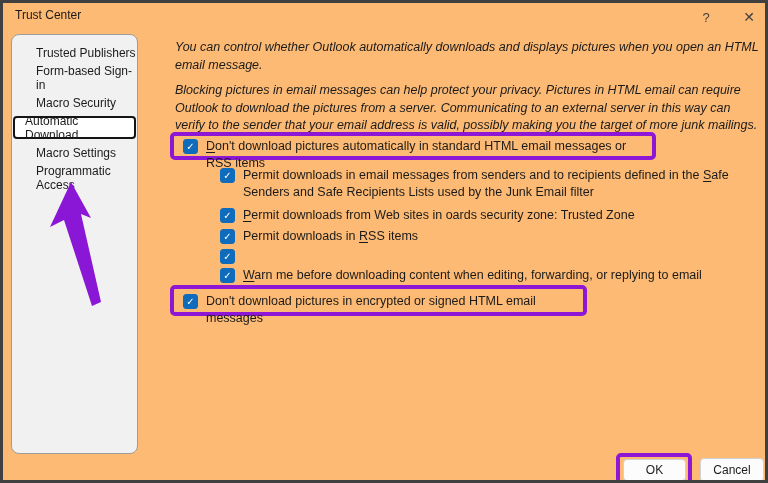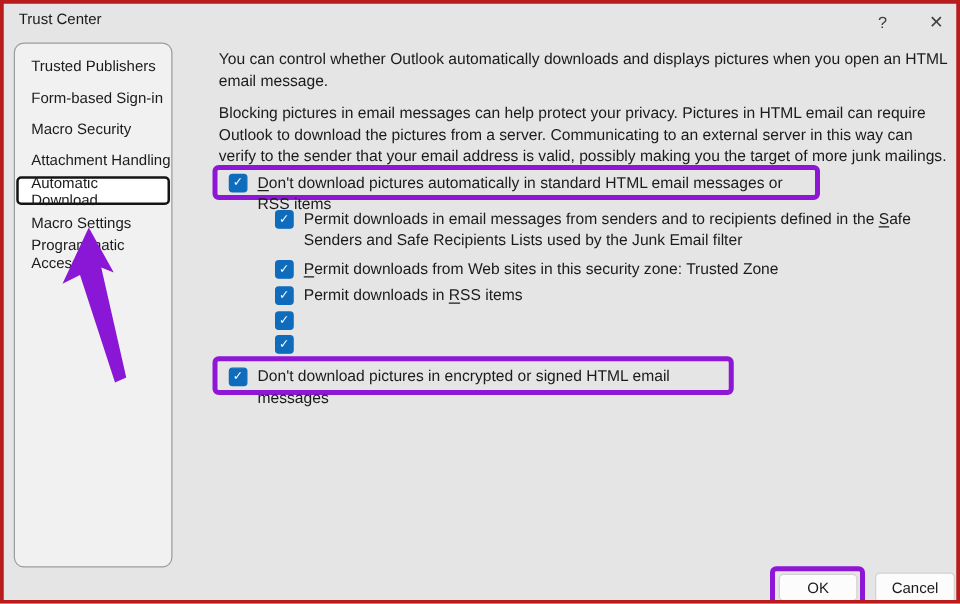--- a/index.html
+++ b/index.html
@@ -1,34 +1,34 @@
 <!DOCTYPE html>
 <html><head>
 <meta charset="utf-8">
 <style>
   html,body{margin:0;padding:0;background:#fff;}
   #win{
     position:relative;width:768px;height:483px;box-sizing:border-box;
-    background:#e5e5e5;border:3px solid #b91c1c;overflow:hidden;
+    background:#fdba74;border:3px solid #404040;overflow:hidden;
     font-family:"Liberation Sans",sans-serif;color:#1b1b1b;
   }
   
   .title{position:absolute;left:12px;top:5px;font-size:12px;color:#1a1a1a;}
   .tbtn{position:absolute;top:2px;width:30px;height:24px;display:flex;align-items:center;justify-content:center;
         font-size:13px;color:#404040;cursor:default;}
   .help{left:688px;}
   .close{left:731px;font-size:14px;}
   
   .sidebar{position:absolute;left:8px;top:31px;width:127px;height:420px;box-sizing:border-box;
            background:#f1f1f1;border:1px solid #9d9d9d;border-radius:8px;padding-top:5px;}
-  .sb-item{height:25px;display:flex;align-items:center;padding-left:13px;font-size:12px;color:#1b1b1b;}
+  .sb-item{height:25px;display:flex;align-items:center;padding-left:13px;font-size:12px;color:#1b1b1b;margin-left:11px;}
   .sb-item.selected{background:#ffffff;border:2px solid #141414;border-radius:4px;
                     height:19px;margin:1px 1px;padding-left:10px;justify-content:center;}
   
-  .para{position:absolute;left:172px;width:586px;font-size:12.5px;line-height:17.5px;color:#1b1b1b;}
+  .para{position:absolute;left:172px;width:586px;font-size:12.5px;line-height:17.5px;color:#1b1b1b;font-style:italic;}
   .p1{top:36px;}
   .p2{top:79px;}
   
   .cbrow{display:flex;align-items:flex-start;gap:8px;font-size:12.5px;line-height:17px;color:#1b1b1b;}
   .cbrow.abs{position:absolute;}
   .cb{flex:0 0 auto;width:13px;height:13px;margin-top:1px;background:#0F6CBD;border:1px solid #0F6CBD;
       border-radius:3px;color:#fff;font-size:10px;line-height:13px;text-align:center;box-sizing:content-box;}
   .u{text-decoration:underline;text-underline-offset:2px;}
   
   .hlbox{position:absolute;border:4px solid #8E17D6;border-radius:5px;box-sizing:border-box;background:transparent;}
@@ -57,23 +57,20 @@
   <div class="sidebar">
     <div class="sb-item">
         <span>Trusted Publishers</span>
       </div>
     <div class="sb-item">
         <span>Form-based Sign-in</span>
       </div>
     <div class="sb-item">
         <span>Macro Security</span>
       </div>
-    <div class="sb-item">
-        <span>Attachment Handling</span>
-      </div>
     <div class="sb-item selected">
         <span>Automatic Download</span>
       </div>
     <div class="sb-item">
         <span>Macro Settings</span>
       </div>
     <div class="sb-item">
         <span>Programmatic Access</span>
       </div>
   </div>
@@ -88,34 +85,35 @@
     </div>
   </div>
 
   <div class="cbrow abs" style="left:217px;top:164px;width:548px;">
     <span class="cb">✓</span>
     <span><span>Permit downloads in email messages from senders and to recipients defined in the </span><span class="u">S</span><span>afe Senders and Safe Recipients Lists used by the Junk Email filter</span></span>
   </div>
 
   <div class="cbrow abs" style="left:217px;top:204px;width:548px;">
     <span class="cb">✓</span>
-    <span><span class="u">P</span><span>ermit downloads from Web sites in this security zone: Trusted Zone</span></span>
+    <span><span class="u">P</span><span>ermit downloads from Web sites in oards security zone: Trusted Zone</span></span>
   </div>
 
   <div class="cbrow abs" style="left:217px;top:225px;width:548px;">
     <span class="cb">✓</span>
     <span><span>Permit downloads in </span><span class="u">R</span><span>SS items</span></span>
   </div>
 
   <div class="cbrow abs" style="left:217px;top:245px;width:548px;">
     <span class="cb">✓</span>
   </div>
 
   <div class="cbrow abs" style="left:217px;top:264px;width:548px;">
     <span class="cb">✓</span>
+    <span><span class="u">W</span><span>arn me before downloading content when editing, forwarding, or replying to email</span></span>
   </div>
 
   <div class="hlbox hl2">
     <div class="cbrow">
       <span class="cb">✓</span>
       <span><span>Don't download pictures in encrypted or signed HTML email messages</span></span>
     </div>
   </div>
 
   <svg class="arrow" viewBox="0 0 70 135">

